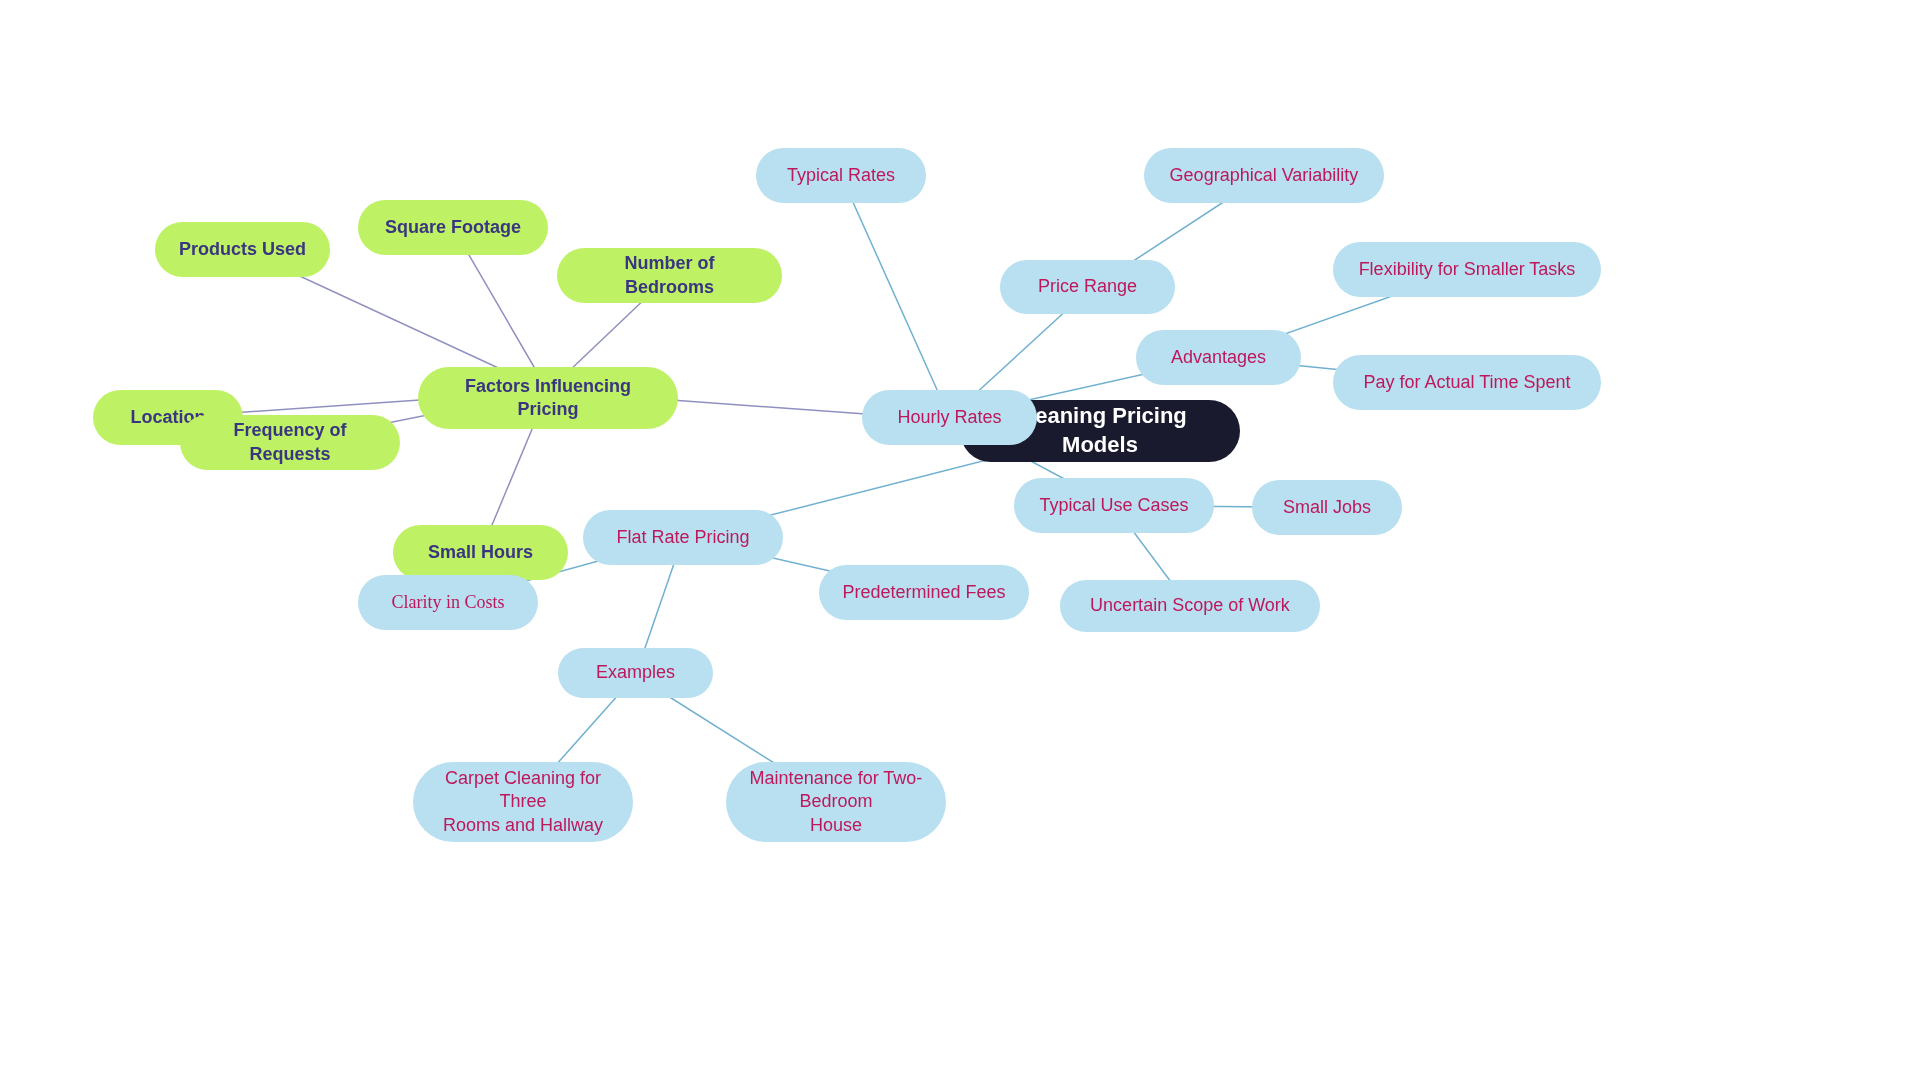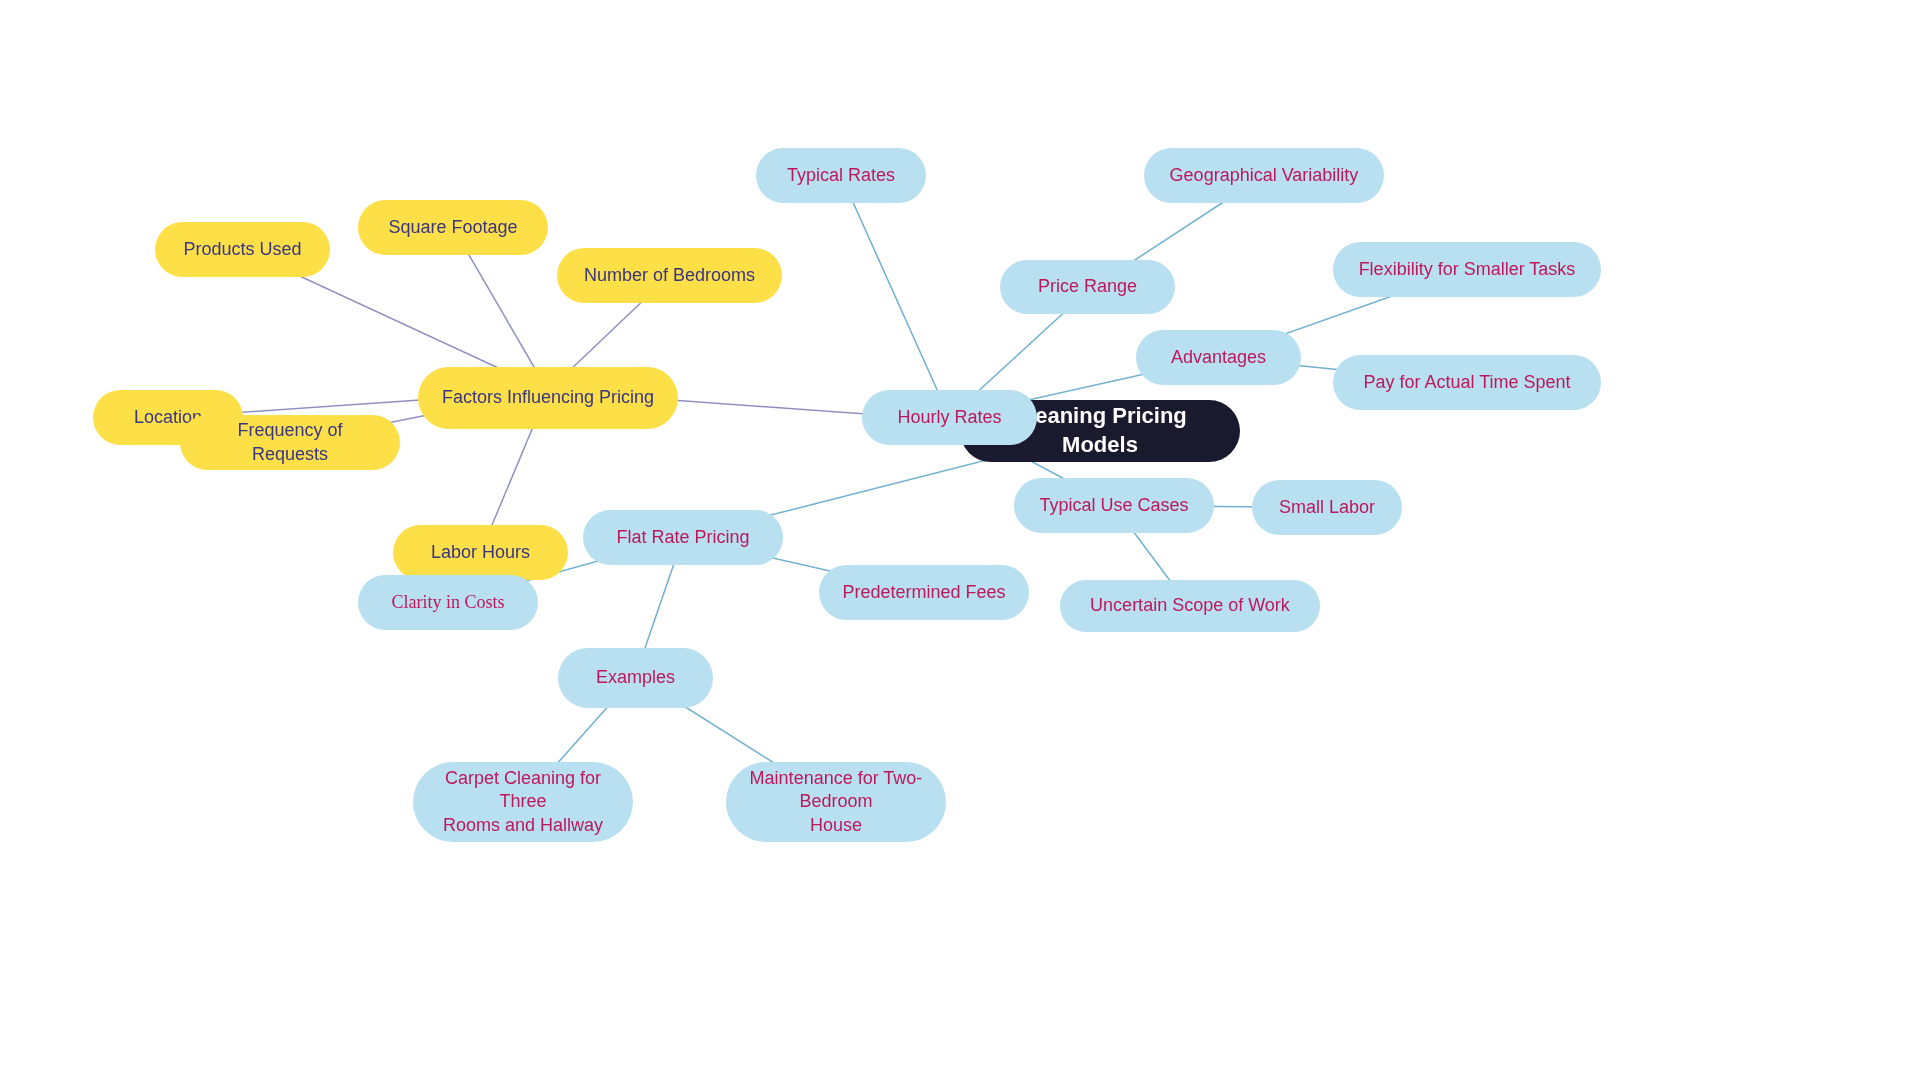--- a/index.html
+++ b/index.html
@@ -32,23 +32,24 @@
       padding: 10px 22px;
     }
     .node-center {
       background: #1a1a2e;
       color: #ffffff;
       font-size: 22px;
       font-weight: 600;
       border-radius: 50px;
     }
     .node-purple {
-      background: #fde047;
+      background: #bef264;
       color: #3a3580;
       border: none;
+      font-weight: bold;
     }
     .node-blue {
       background: #b8e0f0;
       color: #be185d;
       border: none;
     }
   </style>
 </head>
 <body>
 
@@ -78,31 +79,31 @@
     <line x1="1114" y1="505.5" x2="1190" y2="607.5" stroke="#70b0d0" stroke-width="1.5"></line>
   </svg>
 
 <div id="mind-map">
 <div class="node node-center" style="left: 960px; top: 400px; width: 280px; height: 62px; line-height: 1.3;">Cleaning Pricing Models</div>
     <div class="node node-purple" style="left: 418px; top: 360px; width: 260px; height: 62px; line-height: 1.3; margin-top: 7px;">Factors Influencing Pricing</div>
     <div class="node node-purple" style="left: 358px; top: 200px; width: 190px; height: 55px; line-height: 1.3;">Square Footage</div>
     <div class="node node-purple" style="left: 155px; top: 222px; width: 175px; height: 55px; line-height: 1.3;">Products Used</div>
     <div class="node node-purple" style="left: 93px; top: 390px; width: 150px; height: 55px; line-height: 1.3;">Location</div>
     <div class="node node-purple" style="left: 180px; top: 415px; width: 220px; height: 55px; line-height: 1.3;">Frequency of Requests</div>
-    <div class="node node-purple" style="left: 393px; top: 525px; width: 175px; height: 55px; line-height: 1.3;">Labor Hours</div>
+    <div class="node node-purple" style="left: 393px; top: 525px; width: 175px; height: 55px; line-height: 1.3;">Small Hours</div>
     <div class="node node-purple" style="left: 557px; top: 248px; width: 225px; height: 55px; line-height: 1.3;">Number of Bedrooms</div>
     <div class="node node-blue" style="left: 583px; top: 510px; width: 200px; height: 55px; line-height: 1.3;">Flat Rate Pricing</div>
     <div class="node node-blue" style="left: 358px; top: 575px; width: 180px; height: 55px; line-height: 1.3; font-family: Liberation Serif, serif;">Clarity in Costs</div>
     <div class="node node-blue" style="left: 819px; top: 565px; width: 210px; height: 55px; line-height: 1.3;">Predetermined Fees</div>
-    <div class="node node-blue" style="left: 558px; top: 648px; width: 155px; height: 60px; line-height: 1.3;">Examples</div>
+    <div class="node node-blue" style="left: 558px; top: 648px; width: 155px; height: 50px; line-height: 1.3;">Examples</div>
     <div class="node node-blue" style="left: 413px; top: 762px; width: 220px; height: 80px; line-height: 1.3;">Carpet Cleaning for Three<br>Rooms and Hallway</div>
     <div class="node node-blue" style="left: 726px; top: 762px; width: 220px; height: 80px; line-height: 1.3;">Maintenance for Two-Bedroom<br>House</div>
     <div class="node node-blue" style="left: 862px; top: 390px; width: 175px; height: 55px; line-height: 1.3;">Hourly Rates</div>
     <div class="node node-blue" style="left: 756px; top: 148px; width: 170px; height: 55px; line-height: 1.3;">Typical Rates</div>
     <div class="node node-blue" style="left: 1000px; top: 260px; width: 175px; height: 54px; line-height: 1.3;">Price Range</div>
     <div class="node node-blue" style="left: 1136px; top: 330px; width: 165px; height: 55px; line-height: 1.3;">Advantages</div>
     <div class="node node-blue" style="left: 1144px; top: 148px; width: 240px; height: 55px; line-height: 1.3;">Geographical Variability</div>
     <div class="node node-blue" style="left: 1333px; top: 242px; width: 268px; height: 55px; line-height: 1.3;">Flexibility for Smaller Tasks</div>
     <div class="node node-blue" style="left: 1333px; top: 355px; width: 268px; height: 55px; line-height: 1.3;">Pay for Actual Time Spent</div>
     <div class="node node-blue" style="left: 1014px; top: 478px; width: 200px; height: 55px; line-height: 1.3;">Typical Use Cases</div>
-    <div class="node node-blue" style="left: 1252px; top: 480px; width: 150px; height: 55px; line-height: 1.3;">Small Labor</div>
+    <div class="node node-blue" style="left: 1252px; top: 480px; width: 150px; height: 55px; line-height: 1.3;">Small Jobs</div>
     <div class="node node-blue" style="left: 1060px; top: 580px; width: 260px; height: 52px; line-height: 1.3;">Uncertain Scope of Work</div>
   </div>
 
 </body></html>

